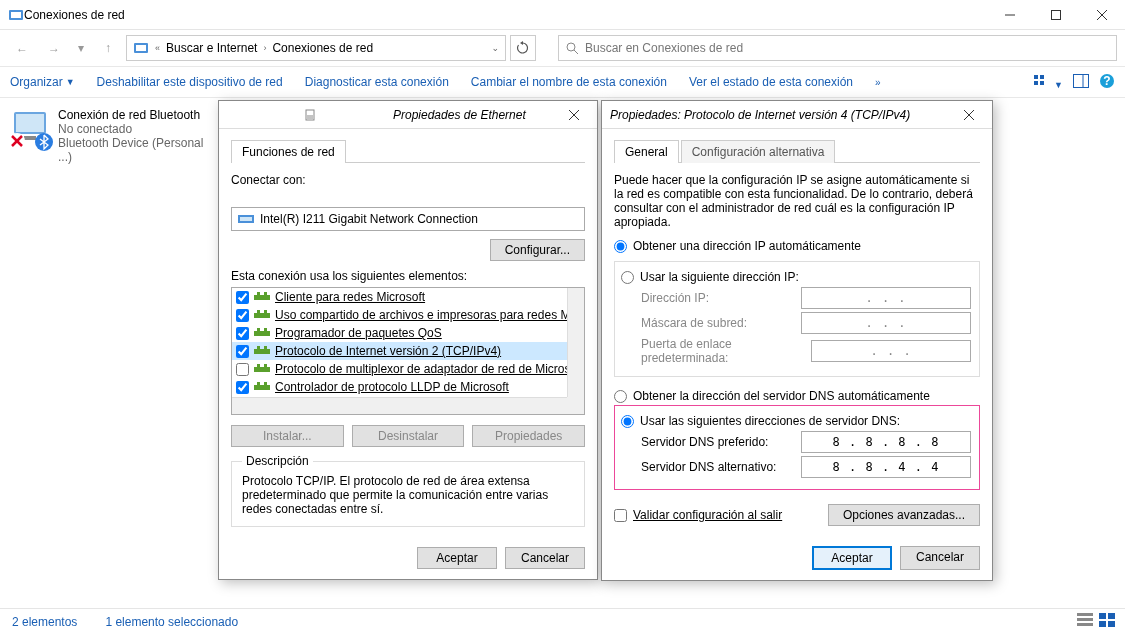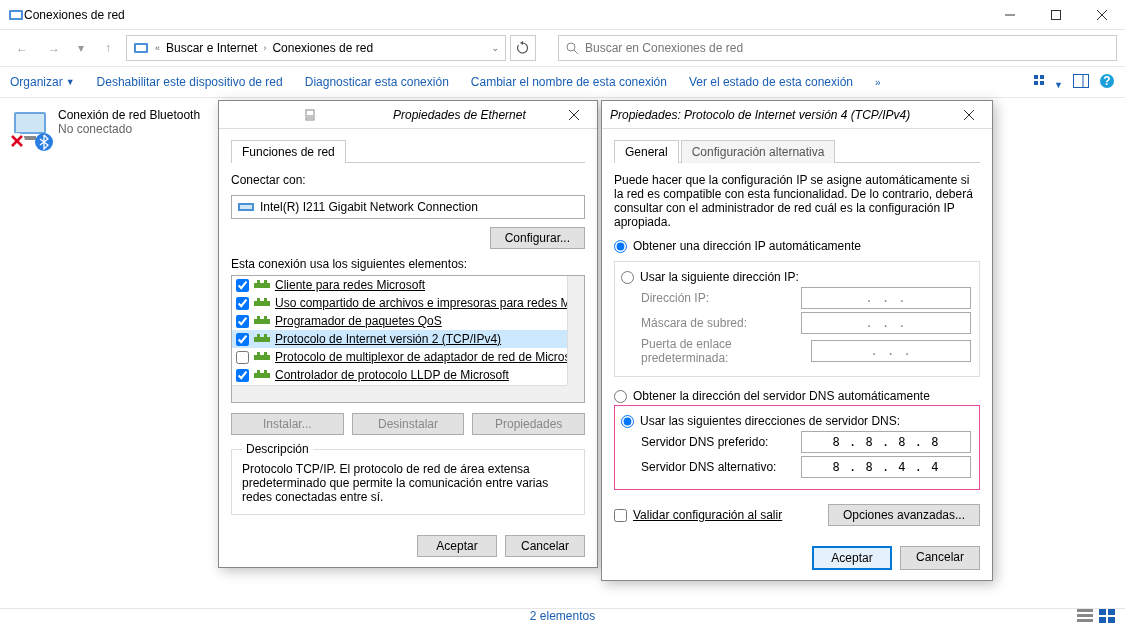--- a/index.html
+++ b/index.html
@@ -17,21 +17,21 @@
 .toolbar { height: 32px; border-top: 1px solid #e8e8e8; border-bottom: 1px solid #e8e8e8; display: flex; align-items: center; padding: 0 10px; gap: 22px; }
 .tool-link { color: #1a5fb4; cursor: default; display:flex; align-items:center; gap:3px; }
 .tool-link.organize { color: #1a5fb4; }
 .tool-right { margin-left: auto; display: flex; gap: 10px; align-items: center; color:#1a5fb4; }
 .content { position: relative; padding: 10px; height: 500px; }
 .conn-item { display: flex; gap: 8px; width: 210px; }
 .conn-icon-wrap { position: relative; width: 40px; height: 40px; }
 .conn-text { }
 .conn-title { color: #000; }
 .conn-sub { color: #666; }
-.statusbar { position: absolute; bottom: 0; left: 0; right: 0; height: 26px; border-top: 1px solid #e5e5e5; display: flex; align-items: center; padding: 0 12px; gap: 28px; color: #1a5fb4; flex-direction: column; }
+.statusbar { position: absolute; bottom: 0; left: 0; right: 0; height: 26px; border-top: 1px solid #e5e5e5; display: flex; align-items: center; padding: 0 12px; gap: 28px; color: #1a5fb4; }
 .status-icons { position: absolute; right: 10px; display:flex; gap:6px; }
 
 
 .dialog { position: absolute; background: #fff; border: 1px solid #888; box-shadow: 3px 3px 12px rgba(0,0,0,0.25); }
 .dlg-title { height: 28px; background: #fff; display: flex; align-items: center; padding: 0 8px; border-bottom: 1px solid #ddd; font-style: italic; }
 .dlg-title span { flex: 1; }
 .dlg-close { width: 30px; height: 24px; display:flex; align-items:center; justify-content:center; }
 .dlg-body { padding: 10px 12px; }
 .tab-strip { display: flex; border-bottom: 1px solid #ccc; margin-bottom: 10px; }
 .tab { padding: 4px 10px; border: 1px solid #ccc; border-bottom: none; background: #fff; position: relative; top: 1px; margin-right: 2px; }
@@ -167,20 +167,21 @@
           <line x1="14" y1="4" x2="4" y2="14" stroke="#d02" stroke-width="2.5"></line>
         </svg>
       <svg width="20" height="20" style="position:absolute;right:-4px;bottom:-4px">
           <circle cx="10" cy="10" r="9" fill="#2a7de1"></circle>
           <path d="M10 3 L10 17 L14 13 L6 7 M10 3 L14 7 L6 13" fill="none" stroke="#fff" stroke-width="1.3"></path>
         </svg>
     </div>
     <div class="conn-text">
       <div class="conn-title">Conexión de red Bluetooth</div>
       <div class="conn-sub">No conectado</div>
+      <div class="conn-sub">Bluetooth Device (Personal ...)</div>
     </div>
   </div>
 </div>
 
 <div class="statusbar">
   <span>2 elementos</span>
   <span>1 elemento seleccionado</span>
   <div class="status-icons">
     <span><svg width="16" height="14">
           <rect x="0" y="0" width="16" height="3" fill="#888"></rect>
@@ -211,21 +212,21 @@
         <svg width="10" height="10">
           <line x1="0" y1="0" x2="10" y2="10" stroke="#333"></line>
           <line x1="10" y1="0" x2="0" y2="10" stroke="#333"></line>
         </svg>
       </div>
   </div>
   <div class="dlg-body">
     <div class="tab-strip">
       <div class="tab">Funciones de red</div>
     </div>
-    <div style="margin-bottom:8px">Conectar con:</div>
+    <div style="margin-bottom:20px">Conectar con:</div>
     <div class="field-input">
       <span class="mini-icon">
           <svg width="16" height="12">
             <rect x="0" y="2" width="16" height="8" fill="#4a90d9"></rect>
             <rect x="2" y="4" width="12" height="4" fill="#cfe6f7"></rect>
           </svg>
         </span>
       <span>Intel(R) I211 Gigabit Network Connection</span>
     </div>
     <div style="display:flex;justify-content:flex-end;margin:8px 0">

